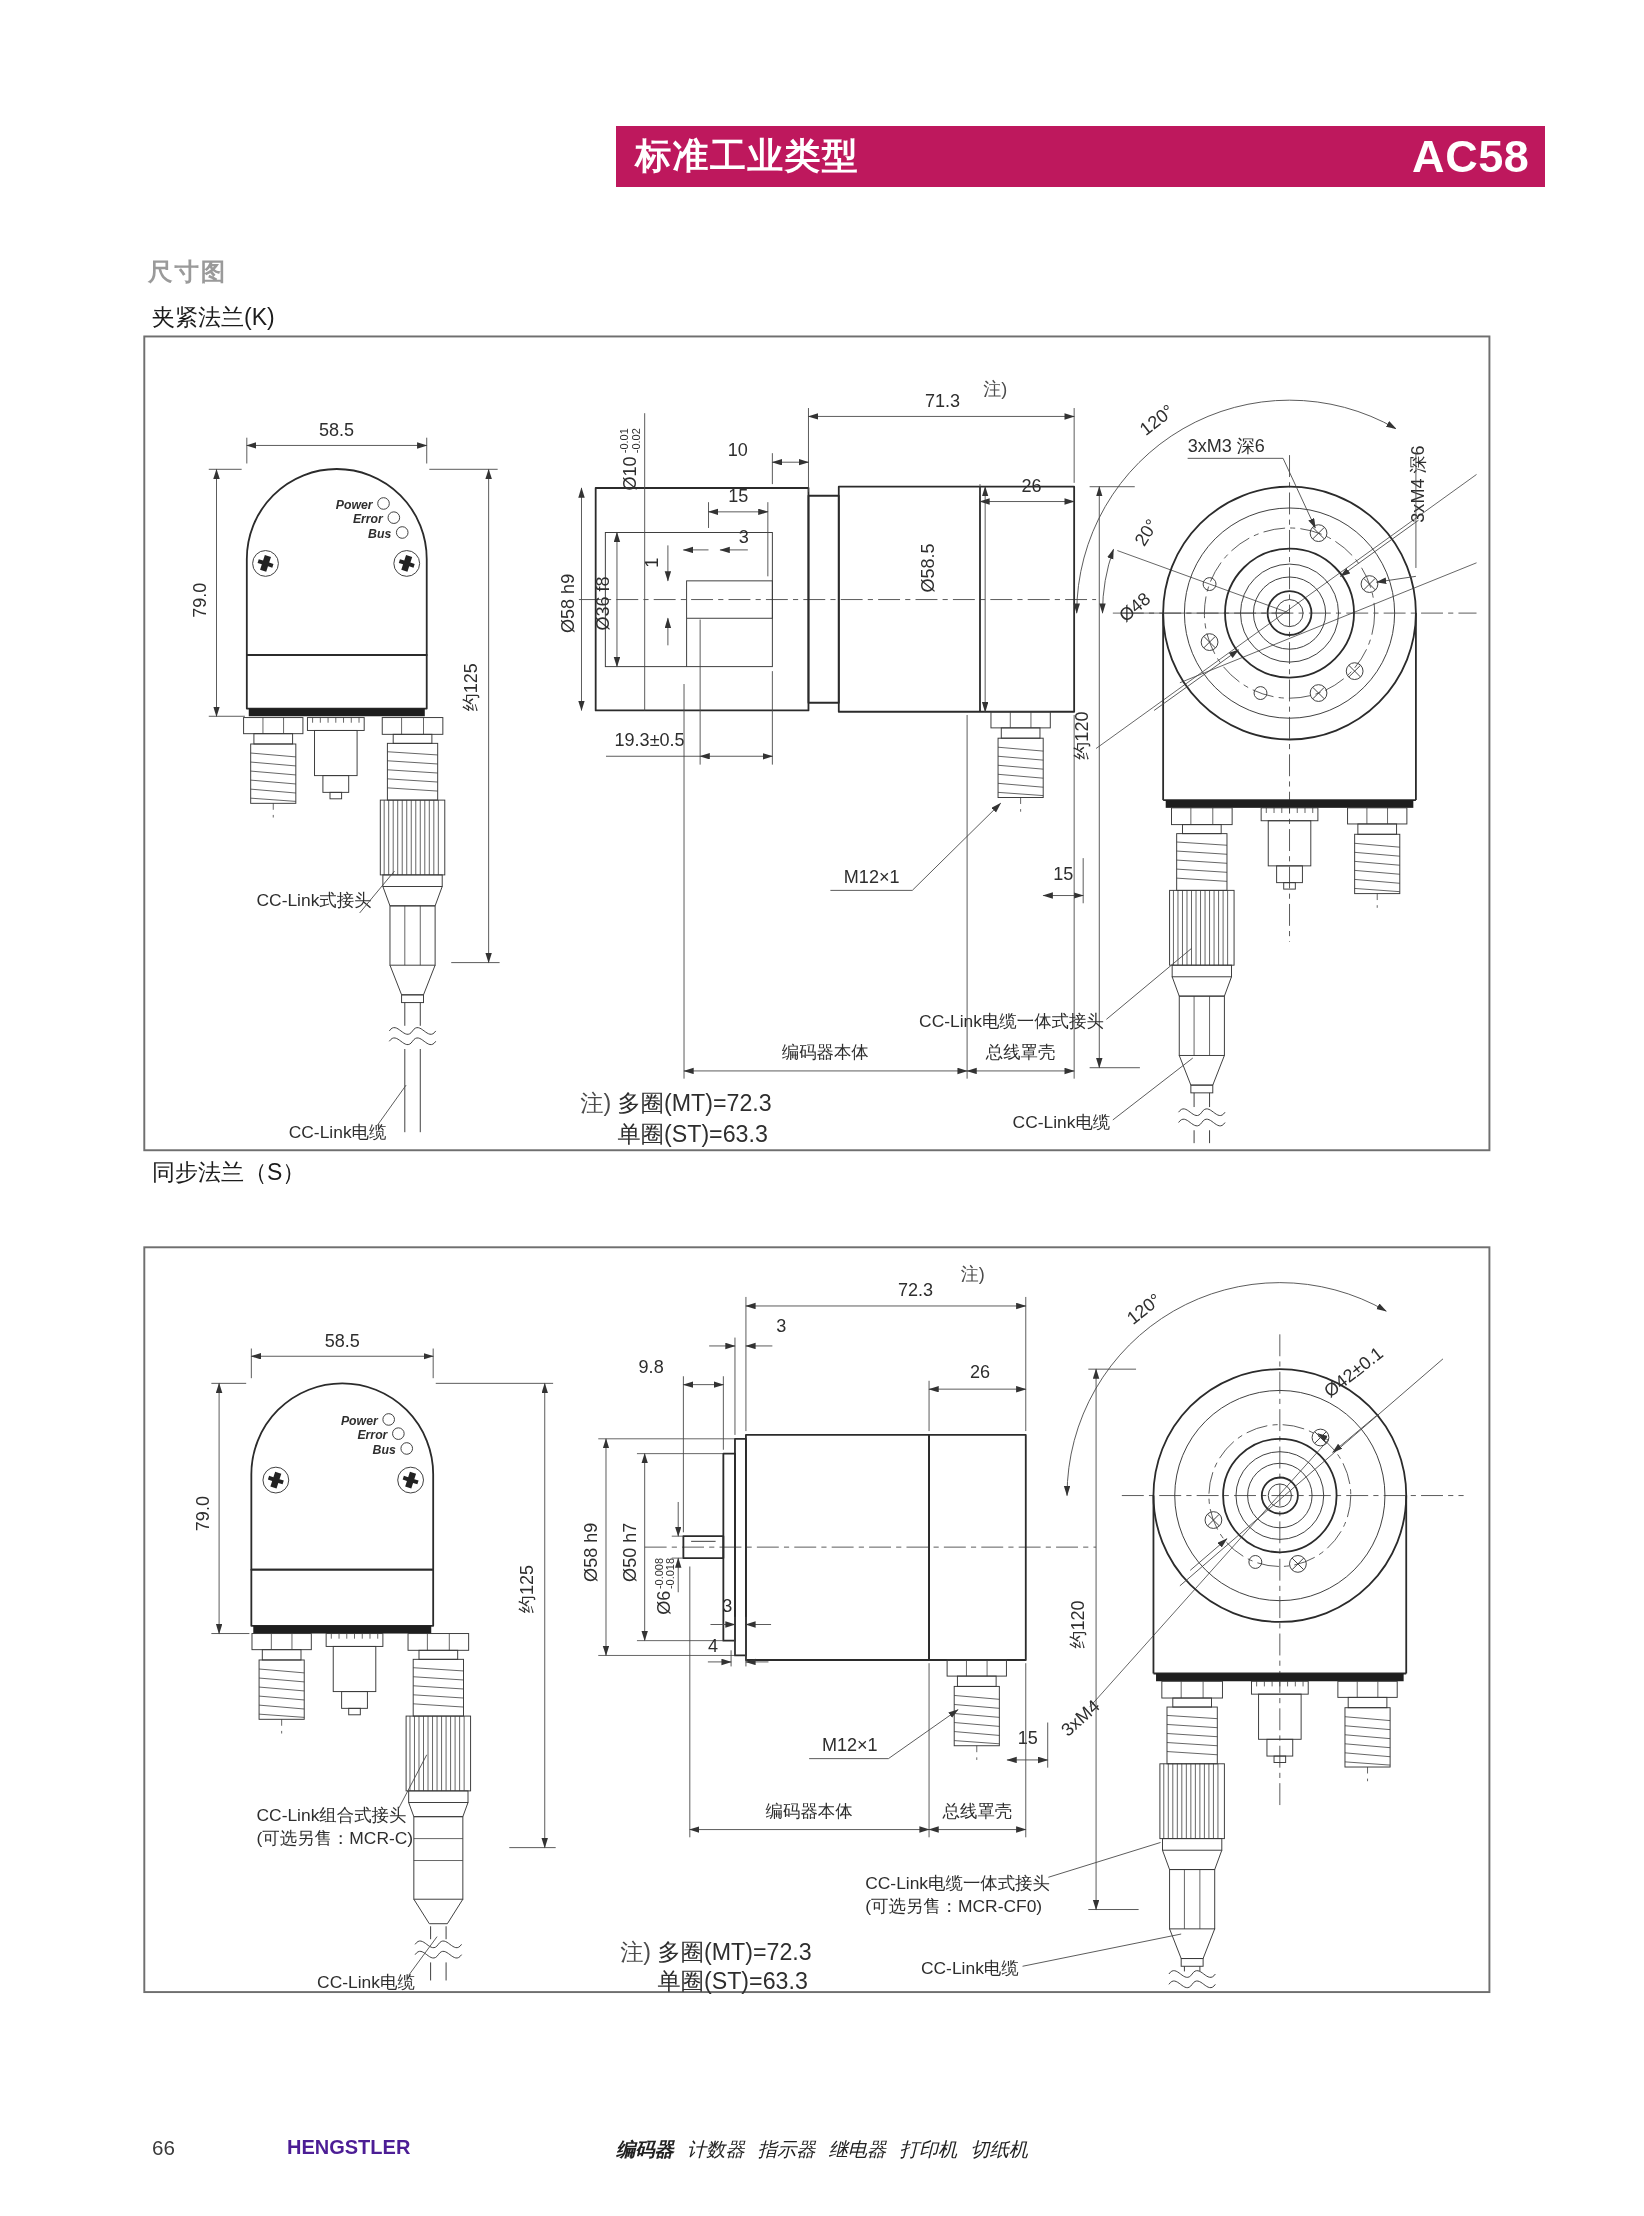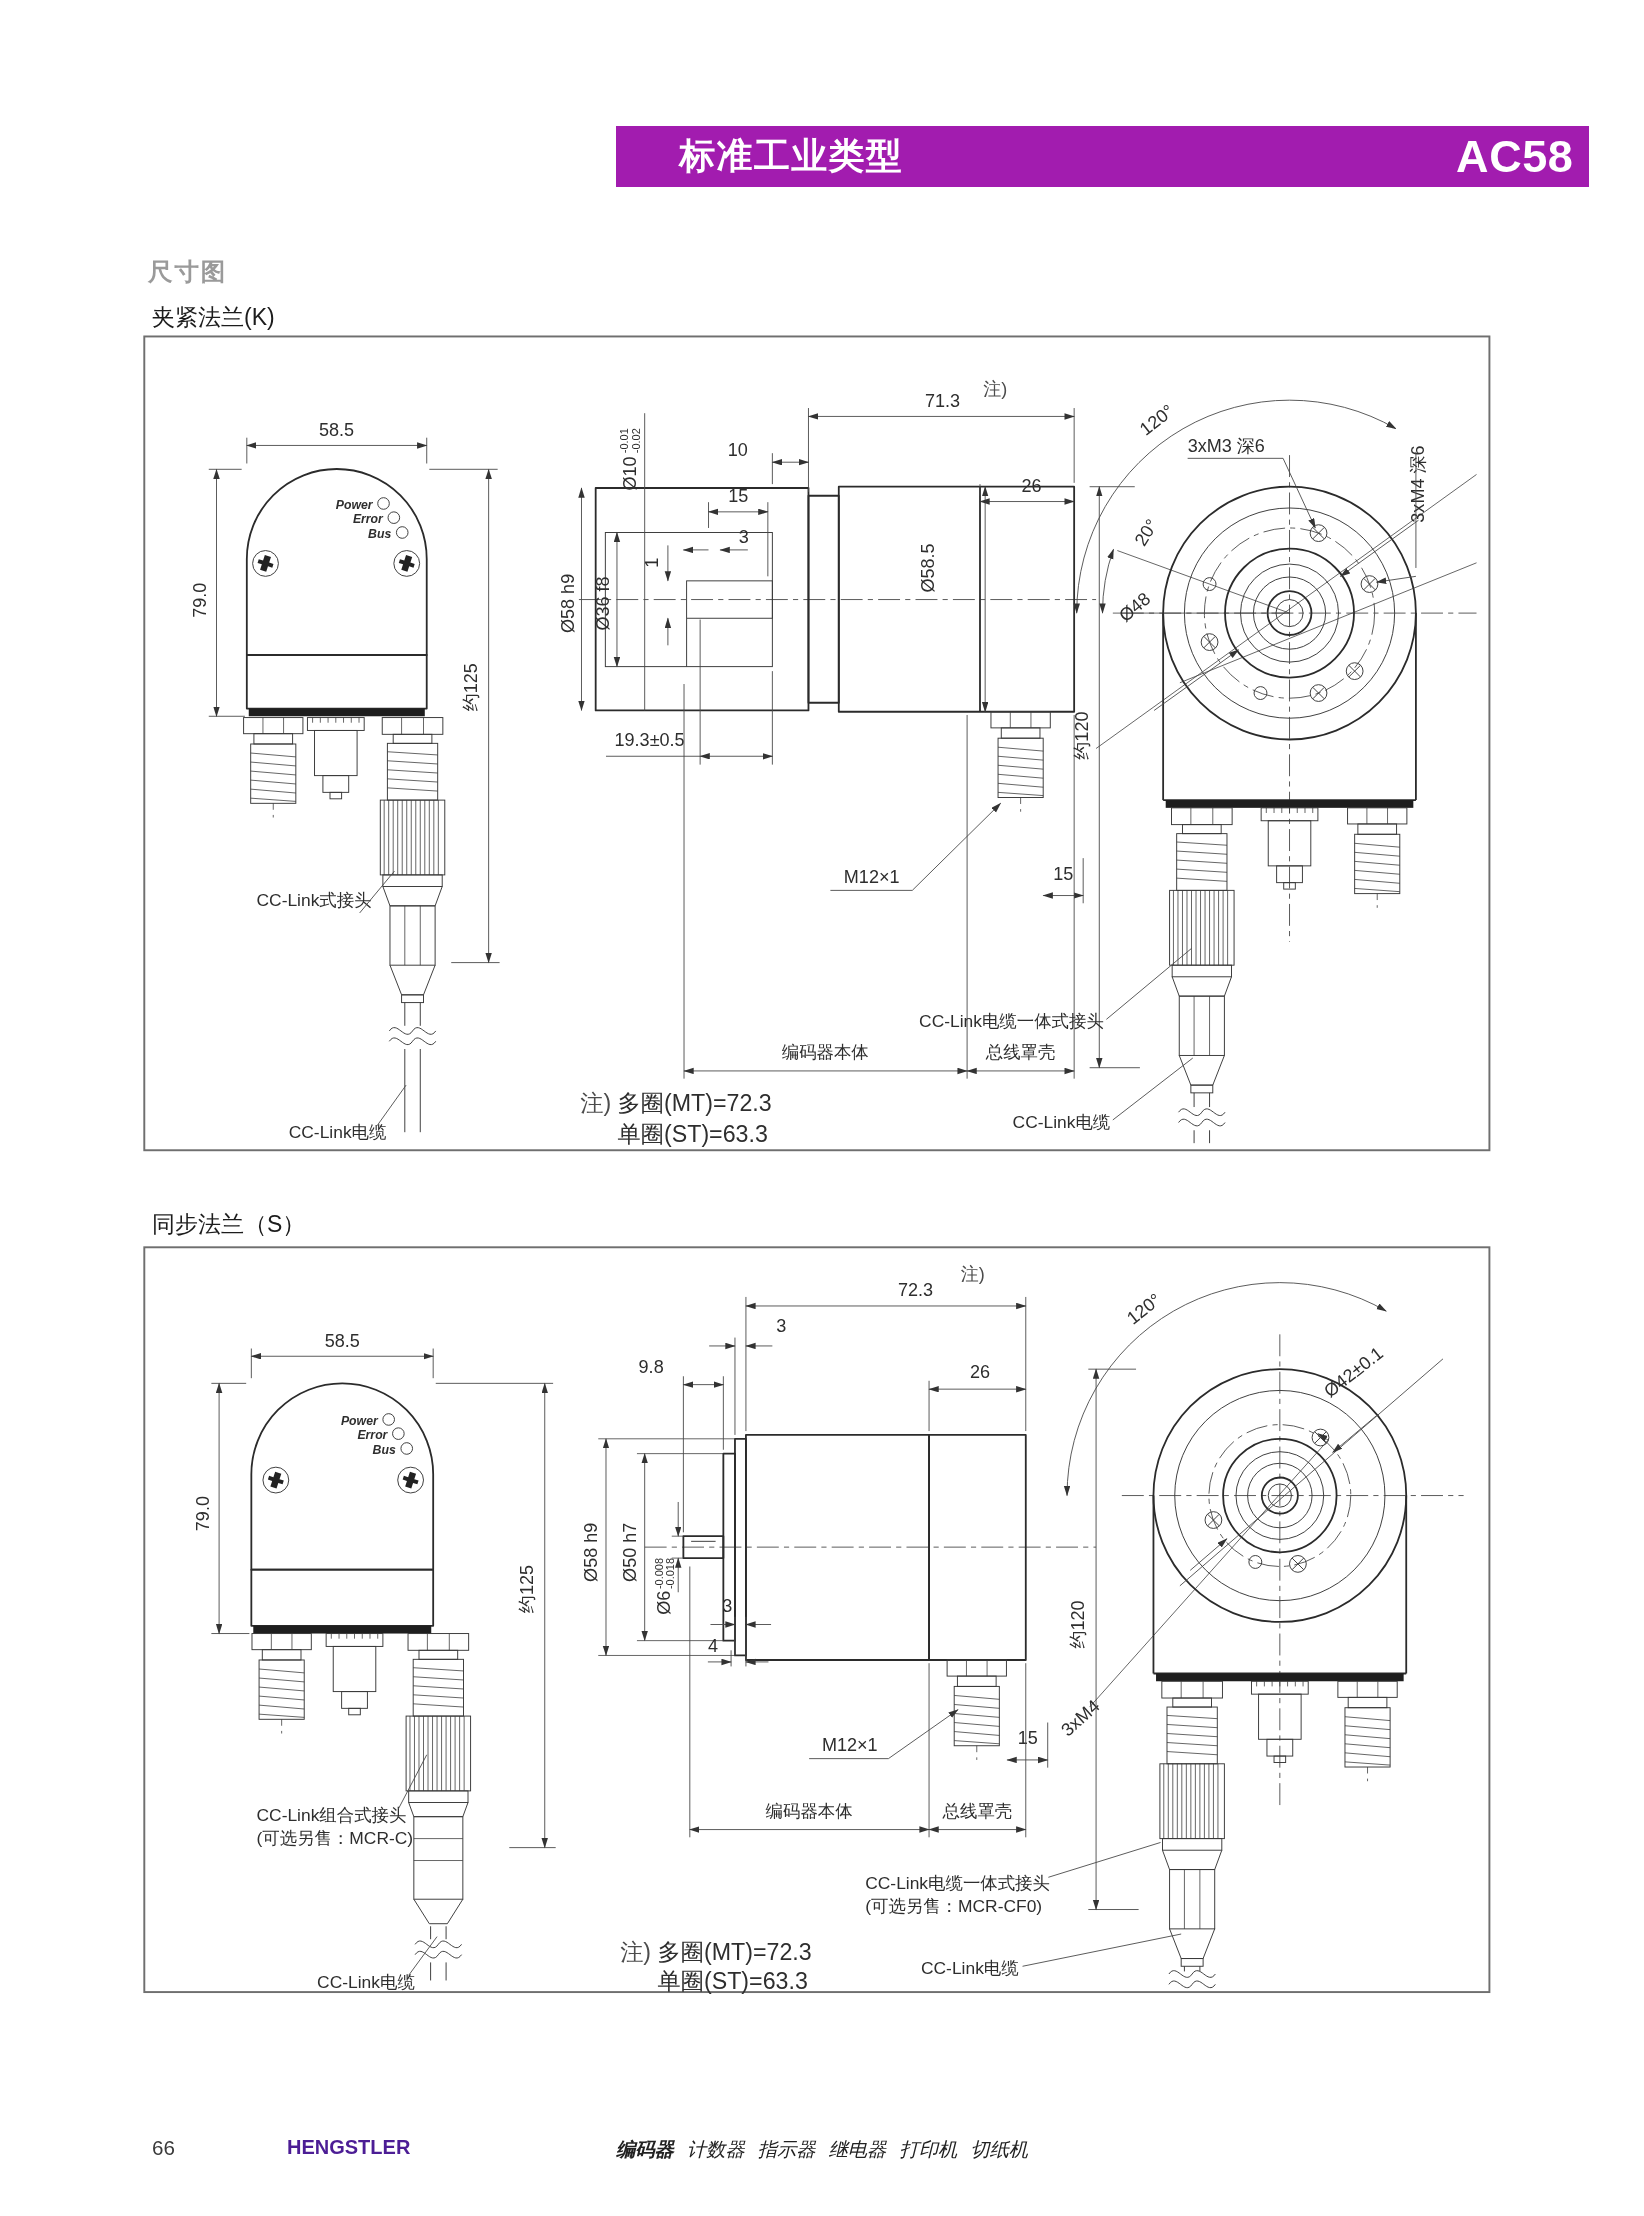--- a/index.html
+++ b/index.html
@@ -1,29 +1,29 @@
 <!DOCTYPE html>
 <html style="font-size:10.3px"><head>
 <meta charset="utf-8">
 <style>
   html,body{margin:0;padding:0;background:#fff;}
   #page{position:relative;width:1644px;height:2216px;background:#fff;overflow:hidden;
         font-family:"Liberation Sans","DejaVu Sans",sans-serif;color:#1c1c1c;}
   .abs{position:absolute;}
   
-  #graybar{left:616px;top:126px;width:929px;height:61px;background:#a21caf;display:flex;align-items:center;padding-left:44px;}
+  #graybar{left:616px;top:126px;width:929px;height:61px;background:#be185d;display:flex;align-items:center;}
   #graybar .t1{font-size:36px;font-weight:bold;color:#fff;margin-left:19.3px;letter-spacing:1.3px;}
   #graybar .t2{font-size:45px;font-weight:bold;color:#fff;margin-left:auto;margin-right:15.5px;letter-spacing:0.6px;}
   #subrow{left:616px;top:197px;width:887px;display:flex;}
   #subrow .s1{font-size:39px;font-weight:bold;letter-spacing:2.6px;}
   #subrow .s2{font-size:39px;font-weight:bold;margin-left:auto;}
   .sechead{font-size:23px;font-weight:normal;}
   #dimlabel{left:148px;top:255px;font-size:24.5px;font-weight:bold;color:#9a9a9a;letter-spacing:1.9px;}
   #t-k{left:152px;top:302px;}
-  #t-s{left:152px;top:1209px;}
+  #t-s{left:152px;top:1157px;}
   
   svg{display:block;}
   .bd{fill:#fff;stroke:#6f6f6f;stroke-width:3;}
   .ol{stroke:#2b2b2b;stroke-width:2.8;fill:none;stroke-linejoin:round;}
   .tl{stroke:#3a3a3a;stroke-width:1.5;fill:none;}
   .dl{stroke:#4a4a4a;stroke-width:1.4;fill:none;}
   .cl{stroke:#4a4a4a;stroke-width:1.4;fill:none;stroke-dasharray:34 8 8 8;}
   .hl{stroke:#3a3a3a;stroke-width:1.2;fill:none;}
   .dk{fill:#1e1e1e;}
   text{fill:#2e2e2e;}

